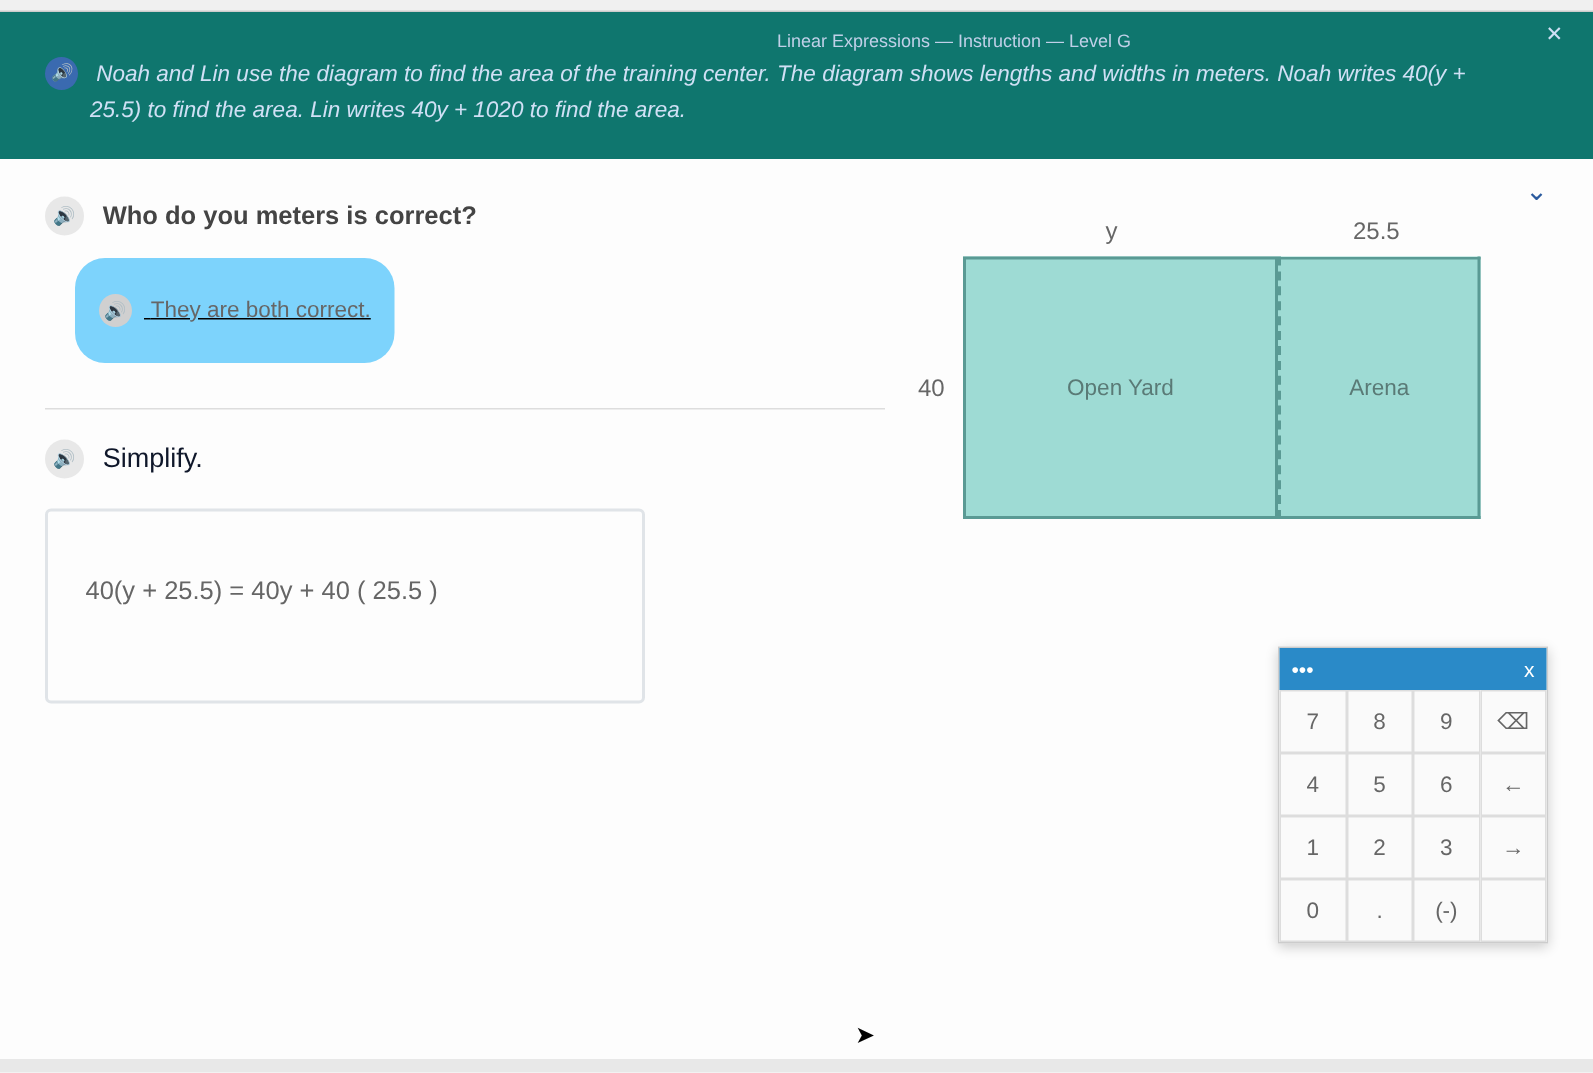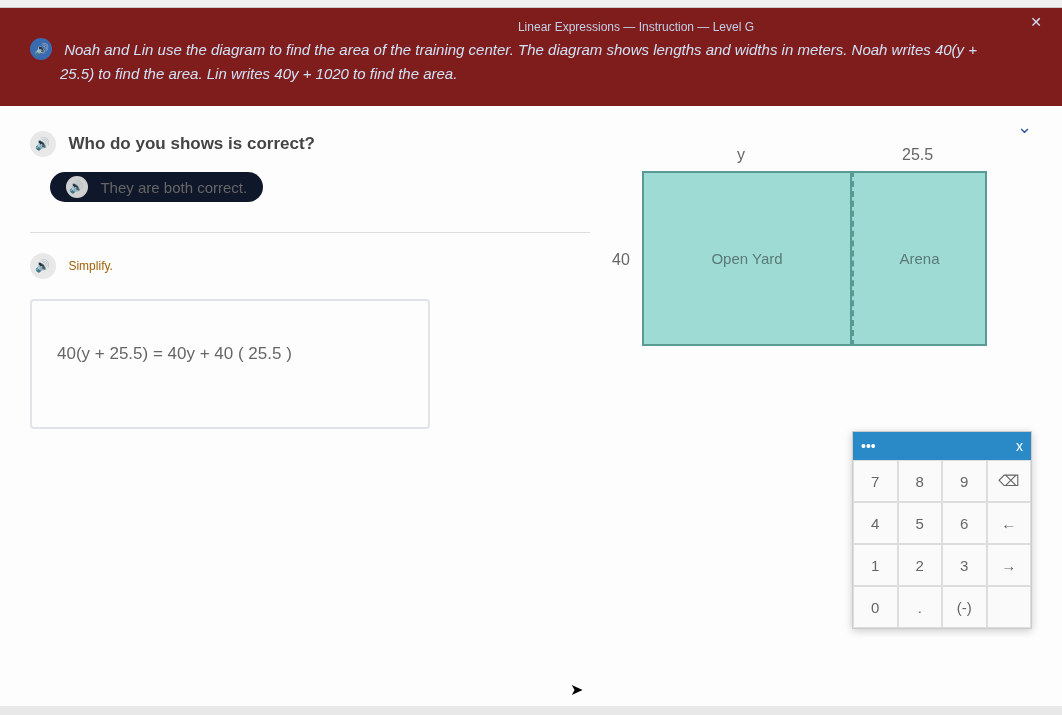--- a/index.html
+++ b/index.html
@@ -1,36 +1,36 @@
 <!DOCTYPE html>
 <html><head>
 <meta charset="utf-8">
 <style>
 * { margin: 0; padding: 0; box-sizing: border-box; font-family: Arial, sans-serif; }
 body { background: #e8e8e8; width: 1062px; height: 715px; overflow: hidden; position: relative; }
 
 .browser-bar { background: #f0f0f0; height: 8px; border-bottom: 1px solid #ccc; }
 
-.header-blue { background: #7f1d1d; color: #d0e0f5; padding: 12px 20px 20px 30px; position: relative; }
+.header-blue { background: #0f766e; color: #d0e0f5; padding: 12px 20px 20px 30px; position: relative; }
 .breadcrumb { font-size: 12px; color: #c0d0e8; text-align: center; margin-bottom: 4px; margin-left: 200px; }
 .close-x { position: absolute; right: 20px; top: 6px; color: #d0e0f5; font-size: 14px; cursor: pointer; }
 .problem-text { font-size: 15px; line-height: 1.6; margin-left: 30px; margin-right: 40px; font-style: italic; }
 .speaker-icon-hdr { display: inline-block; background: #3a6ab0; border-radius: 50%; width: 22px; height: 22px; vertical-align: top; margin-left: -30px; margin-right: 8px; text-align: center; line-height: 22px; font-size: 11px; }
 
 .content { background: #fdfdfd; padding: 25px 30px; position: relative; height: 600px; }
 .chevron { position: absolute; right: 30px; top: 10px; color: #2a5a9e; font-size: 18px; }
 
 .left-col { width: 560px; float: left; }
 .right-col { width: 420px; float: right; position: relative; }
 
 .speaker-btn { display: inline-block; background: #e8e8e8; border-radius: 50%; width: 26px; height: 26px; text-align: center; line-height: 26px; font-size: 12px; color: #2a5a9e; margin-right: 8px; vertical-align: middle; }
 .q-text { color: #444; font-size: 17px; font-weight: bold; vertical-align: middle; }
-.q-text-normal { color: #a16207; font-size: 12px; vertical-align: middle; }
+.q-text-normal { color: #0f172a; font-size: 18px; vertical-align: middle; }
 
-.answer-pill { display: inline-block; background: #0f172a; border-radius: 20px; padding: 4px 16px; margin: 15px 0 20px 20px; }
+.answer-pill { display: inline-block; background: #7dd3fc; border-radius: 20px; padding: 24px 16px; margin: 15px 0 20px 20px; text-decoration: underline; }
 .answer-pill .speaker-btn { background: #d0d0d0; width: 22px; height: 22px; line-height: 22px; }
 .answer-pill span.txt { color: #666; font-size: 15px; vertical-align: middle; }
 
 .divider { border: none; border-top: 1px solid #ddd; margin: 10px 0 20px 0; }
 
 .work-box { border: 2px solid #e0e4e8; border-radius: 4px; padding: 43px 25px; margin-top: 20px; width: 400px; }
 .eq-line { color: #666; font-size: 17px; margin-bottom: 20px; }
 .eq-line2 { color: #666; font-size: 17px; margin-left: 120px; }
 .input-box { display: inline-block; border: 2px solid #2a5a9e; background: #fff; width: 70px; height: 32px; vertical-align: middle; }
 
@@ -60,21 +60,21 @@
     <span>Noah and Lin use the diagram to find the area of the training center. The diagram shows lengths and widths in meters. Noah writes 40(y + 25.5) to find the area. Lin writes 40y + 1020 to find the area.</span>
   </div>
 </div>
 
 <div class="content">
   <div class="chevron">⌄</div>
 
   <div class="left-col">
     <div>
       <span class="speaker-btn">🔊</span>
-      <span class="q-text">Who do you shows is correct?</span>
+      <span class="q-text">Who do you meters is correct?</span>
     </div>
     <div class="answer-pill">
       <span class="speaker-btn">🔊</span>
       <span class="txt">They are both correct.</span>
     </div>
     <hr class="divider">
     <div>
       <span class="speaker-btn">🔊</span>
       <span class="q-text-normal">Simplify.</span>
     </div>

